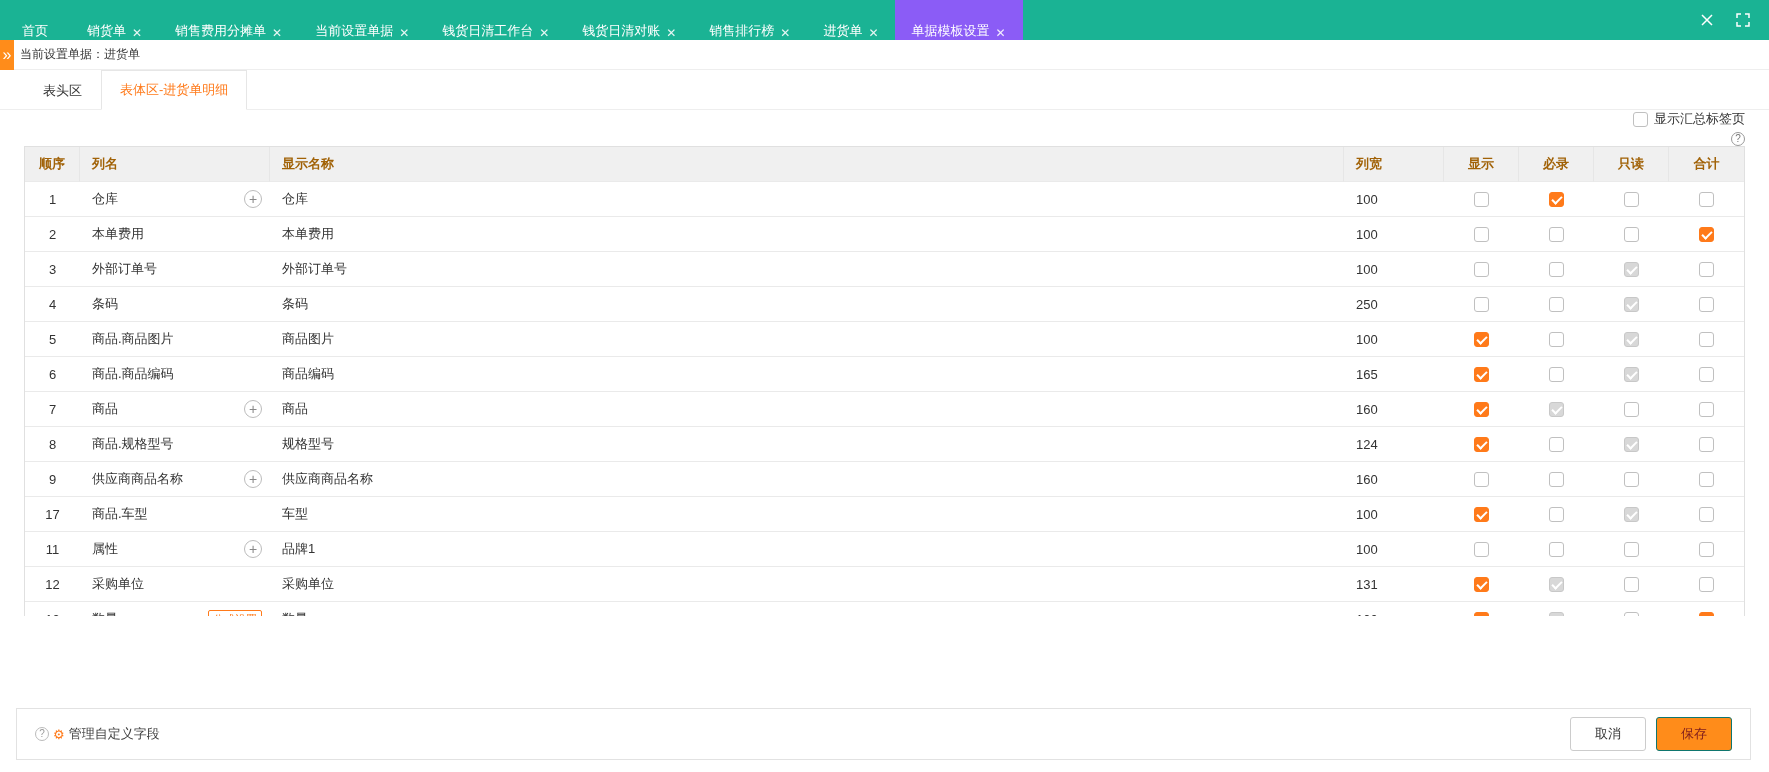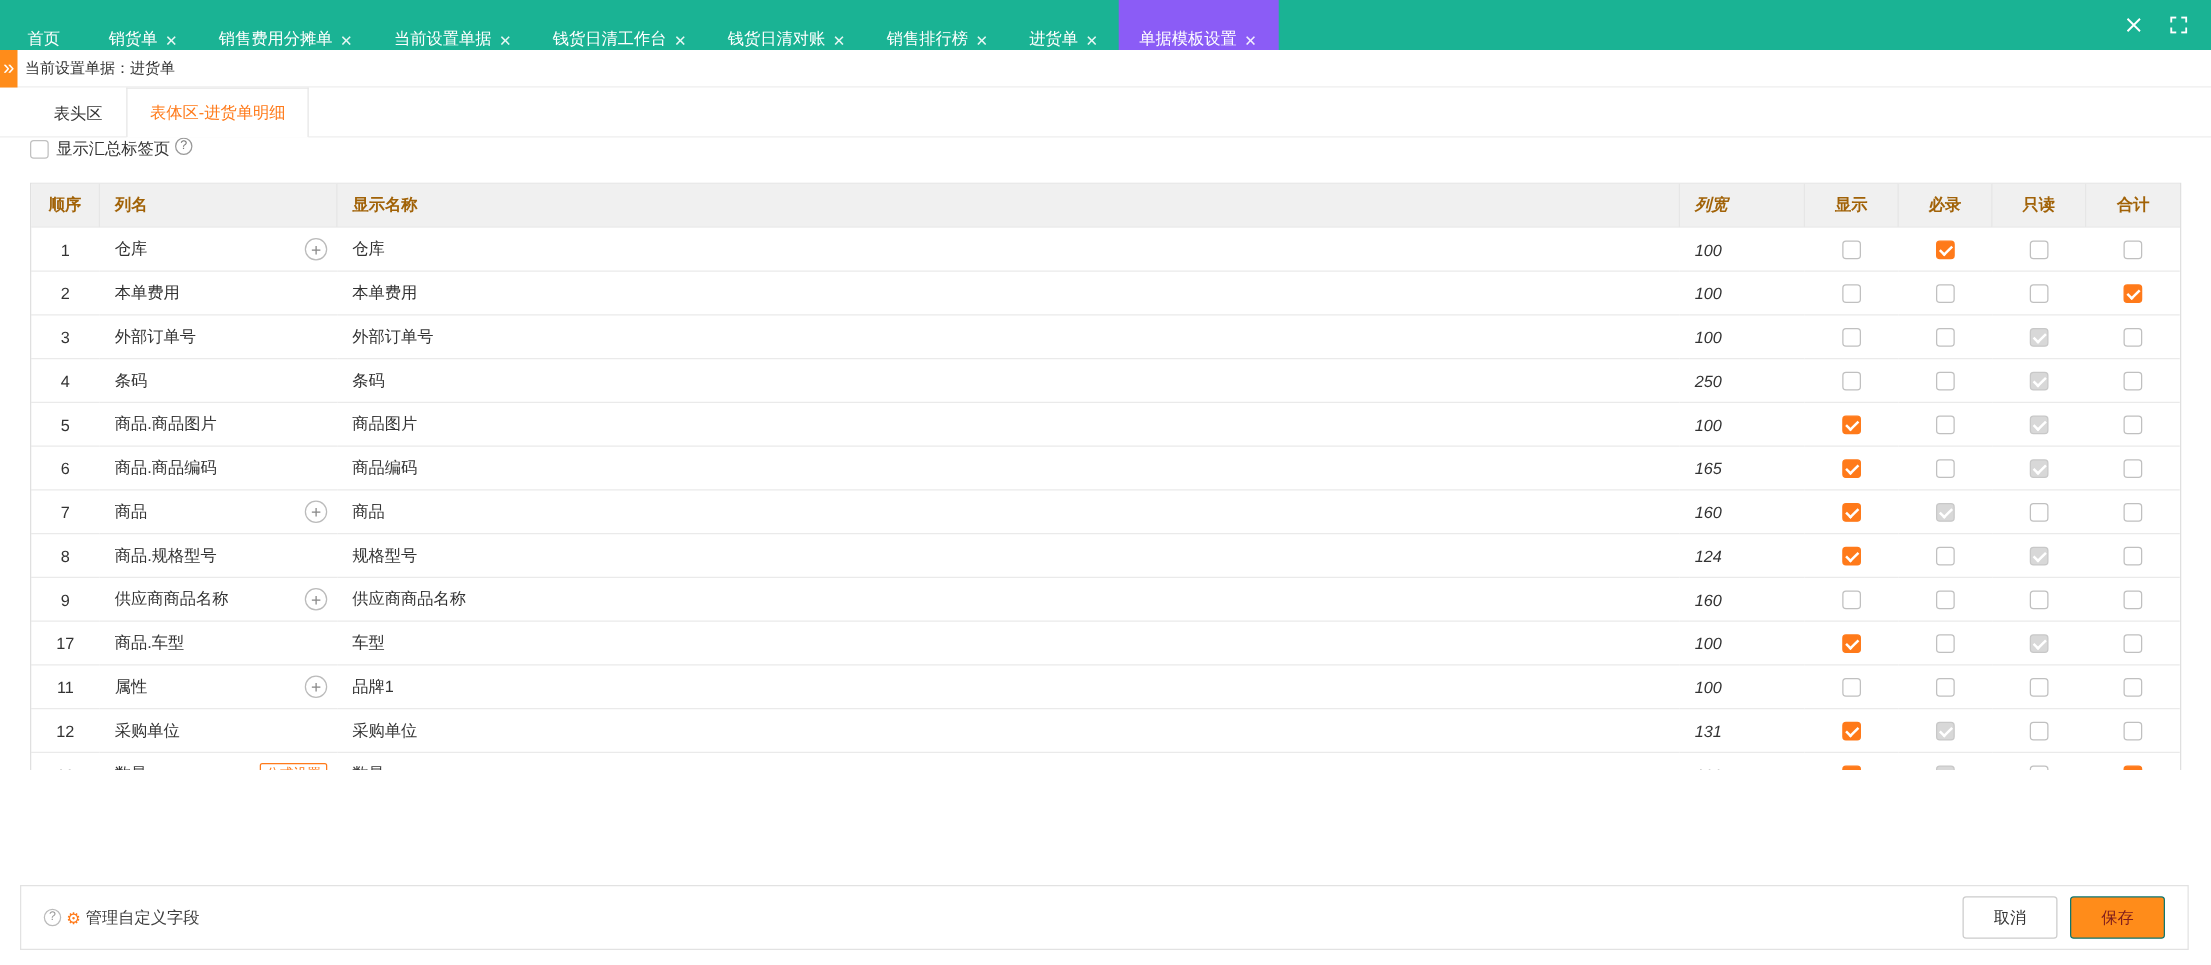--- a/index.html
+++ b/index.html
@@ -21,35 +21,35 @@
   .subhead .chev{width:14px;height:30px;display:flex;align-items:center;justify-content:center;background:#ff8c1a;color:#fff;font-size:16px;}
   .subhead .txt{padding-left:6px;}
 
   
   .sectabs{display:flex;align-items:flex-end;height:40px;padding-left:24px;border-bottom:1px solid #eee;gap:0;}
   .sectab{padding:10px 18px;font-size:13px;color:#333;cursor:pointer;border:1px solid transparent;border-bottom:none;position:relative;top:1px;background:transparent;}
   .sectab.active{color:#ff7a1a;border-color:#e6e6e6;border-bottom:1px solid #fff;background:#fff;}
   .sectab:not(.active){color:#333;}
 
   
-  .optrow{display:flex;align-items:flex-start;height:36px;padding:0 24px;font-size:13px;gap:4px;border-bottom:1px solid transparent;}
+  .optrow{display:flex;align-items:flex-end;height:36px;padding:0 24px;font-size:13px;gap:4px;border-bottom:1px solid transparent;flex-direction:column;}
   .optrow label{display:flex;align-items:center;gap:6px;cursor:pointer;}
   .optrow .q{width:14px;height:14px;border:1px solid #999;border-radius:50%;font-size:10px;line-height:12px;text-align:center;color:#777;}
 
   
   .tablewrap{padding:0 24px 0 24px;height:470px;overflow:hidden;position:relative;}
   .grid{width:100%;border:1px solid #e0e0e0;border-collapse:separate;border-spacing:0;}
   .ghead{display:flex;background:#f0f0f0;font-weight:bold;color:#333;}
   .gh,.gc{padding:8px 12px;border-bottom:1px solid #eaeaea;display:flex;align-items:center;}
   .gh{border-right:1px solid #e6e6e6;font-size:13px;color:#a16207;}
   .gh:last-child{border-right:none;}
   .col-idx{width:55px;justify-content:center;}
   .col-name{width:190px;position:relative;}
   .col-disp{flex:1;}
-  .col-w{width:100px;font-style:italic;}
+  .col-w{width:100px;}
   .col-c{width:75px;justify-content:center;}
 
   .gbody{max-height:440px;overflow-y:auto;}
   .grow{display:flex;font-size:13px;color:#333;}
   .gc{border-right:0px solid #f0f0f0;}
 
   .addbtn{width:18px;height:18px;border:1px solid #bbb;border-radius:50%;display:flex;align-items:center;justify-content:center;font-size:14px;color:#888;position:absolute;right:8px;cursor:pointer;line-height:1;}
   .fxtag{border:1px solid #ff7a1a;color:#ff7a1a;font-size:11px;border-radius:2px;padding:0 4px;position:absolute;right:8px;line-height:16px;}
 
   

